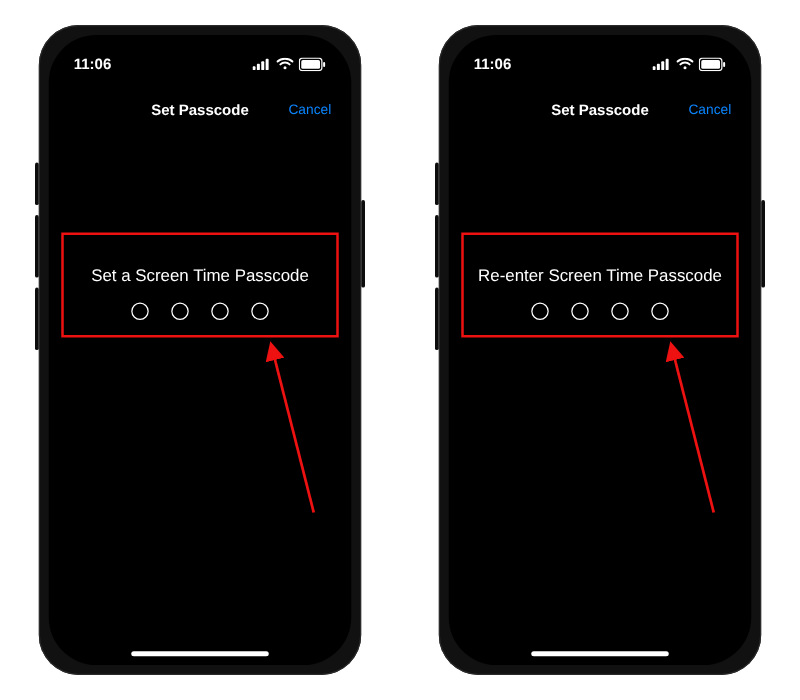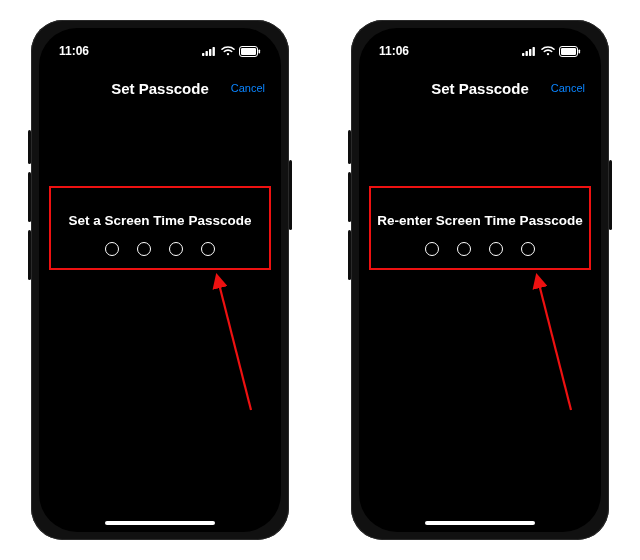--- a/index.html
+++ b/index.html
@@ -84,21 +84,21 @@
     height: 32px;
     display: flex;
     align-items: center;
     padding: 0 16px;
   }
   .nav-title {
     position: absolute;
     left: 0; right: 0;
     text-align: center;
     color: #fff;
-    font-size: 15px;
+    font-size: 12px;
     font-weight: 600;
   }
   .nav-cancel {
     margin-left: auto;
     color: #0a84ff;
     font-size: 11px;
     z-index: 2;
   }
 
   .passcode-area {
@@ -109,21 +109,21 @@
     height: 76px;
     display: flex;
     flex-direction: column;
     align-items: center;
     justify-content: center;
     gap: 14px;
   }
   .passcode-label {
     color: #fff;
     font-size: 13.5px;
-    font-weight: 700;
+    font-weight: 400;
     white-space: nowrap;
   }
   .dots-row {
     display: flex;
     gap: 18px;
   }
   .dot {
     width: 14px;
     height: 14px;
     border: 1.3px solid #fff;

